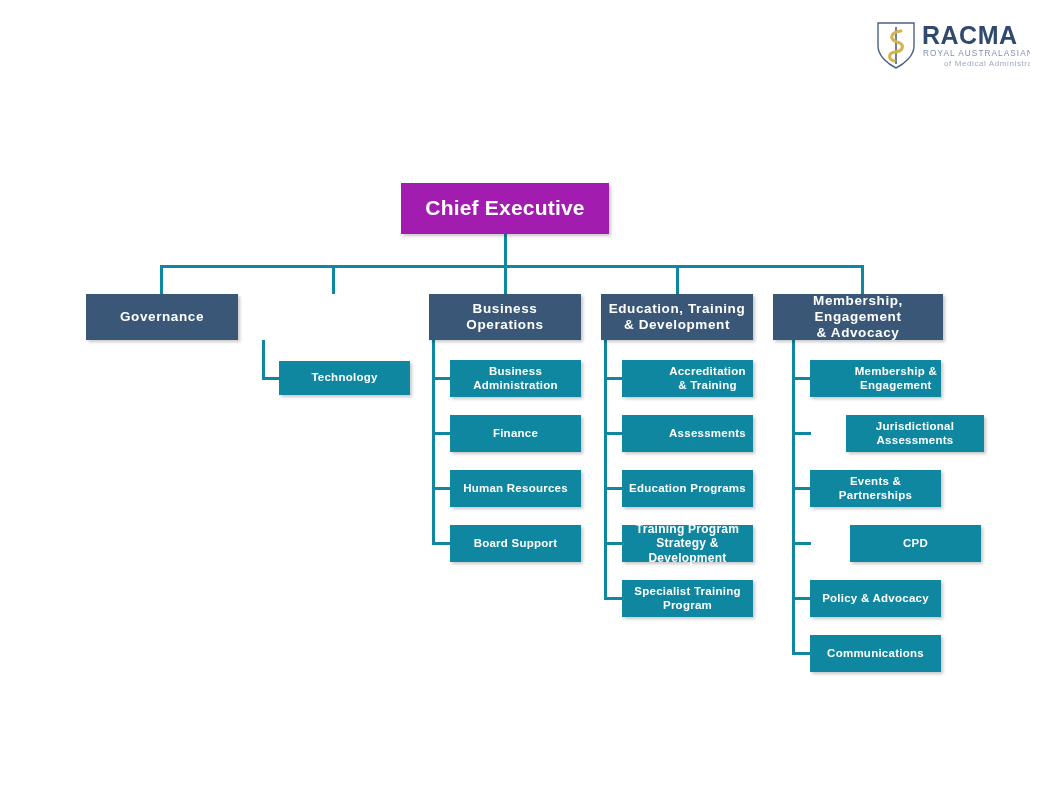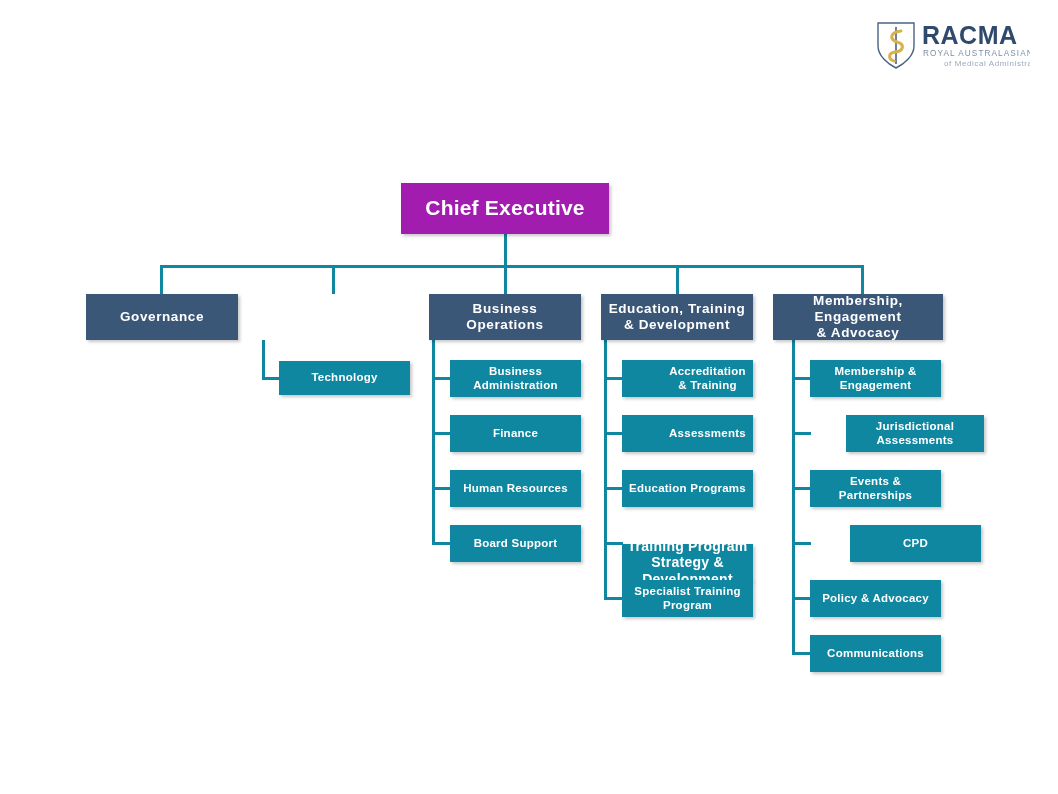--- a/index.html
+++ b/index.html
@@ -66,22 +66,21 @@
     letter-spacing: 0.6px;
   }
 
   .node.lvl3 {
     background: #1087a0;
     font-size: 11.5px;
     font-weight: bold;
     letter-spacing: 0.25px;
   }
   .node.lvl3.small {
-    font-size: 14px;
-    margin-top: 19px;
+    font-size: 12px;
   }
 
   .node .lbl { display: block; }
 </style>
 </head>
 <body>
 
 <div id="canvas">
 
   <div id="logo">
@@ -199,21 +198,21 @@
       <span class="lbl">Strategy &amp; Development</span>
     </span>
   </div>
   <div class="node lvl3" style="left:622px; top:580px; width:131px; height:37px;">
     <span>
       <span class="lbl">Specialist Training</span>
       <span class="lbl">Program</span>
     </span>
   </div>
 
-  <div class="node lvl3" style="left:810px; top:360px; width:131px; height:37px;">
+  <div class="node lvl3" style="left:810px; top:360px; width:131px; height:37px;justify-content:flex-end;">
     <span>
       <span class="lbl">Membership &amp;</span>
       <span class="lbl">Engagement</span>
     </span>
   </div>
   <div class="node lvl3" style="left:846px; top:415px; width:138px; height:37px;">
     <span>
       <span class="lbl">Jurisdictional</span>
       <span class="lbl">Assessments</span>
     </span>

